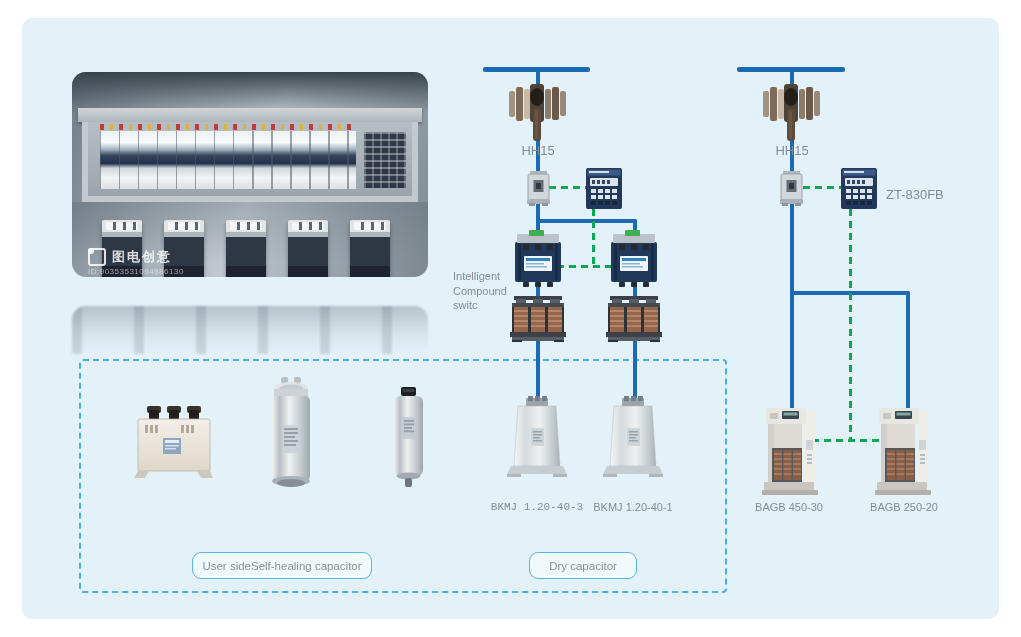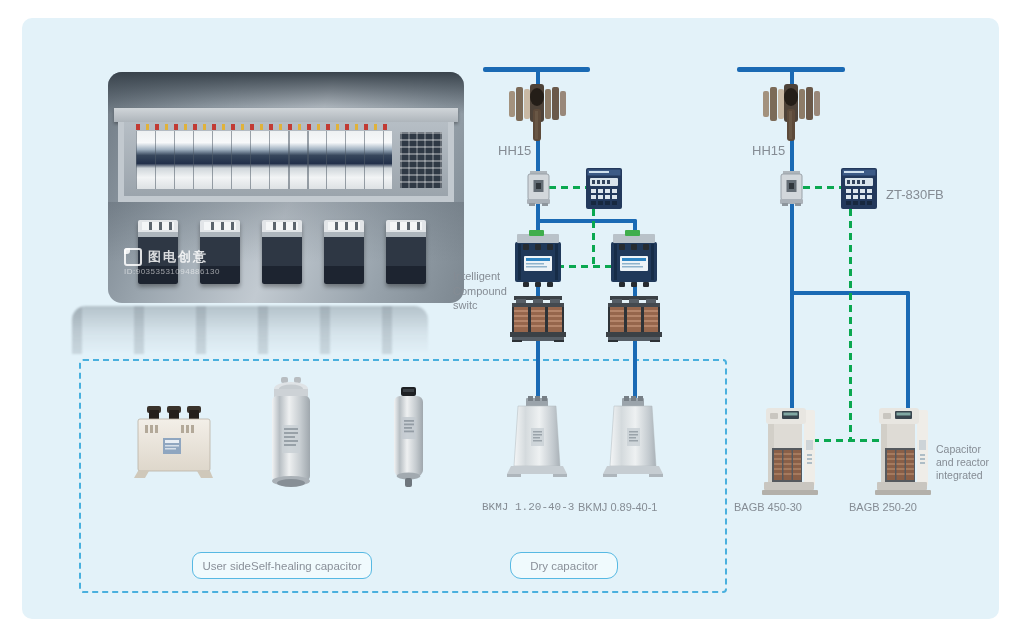--- a/index.html
+++ b/index.html
@@ -1,22 +1,22 @@
 <!DOCTYPE html>
 <html><head>
 <meta charset="utf-8">
 <style>
   html,body{margin:0;padding:0;}
   body{font-family:"Liberation Sans", sans-serif; background:#ffffff;}
   .stage{position:relative;width:1021px;height:637px;background:#ffffff;overflow:hidden;}
   .panel{position:absolute;left:22px;top:18px;width:977px;height:601px;background:#e3f2f9;border-radius:10px;}
 
   
-  .photo{position:absolute;left:72px;top:72px;width:356px;height:231px;border-radius:14px;overflow:hidden;z-index:2;
-         background:linear-gradient(110deg,#6f7a84 0%,#9ba6af 26%,#c2cad1 52%,#98a3ac 78%,#7c8790 100%);margin-left:36px;}
+  .photo{position:absolute;left:72px;top:72px;width:356px;height:205px;border-radius:14px;overflow:hidden;z-index:2;
+         background:linear-gradient(110deg,#6f7a84 0%,#9ba6af 26%,#c2cad1 52%,#98a3ac 78%,#7c8790 100%);}
   .ph-top-dark{position:absolute;left:0;top:0;width:100%;height:42px;background:linear-gradient(180deg,#39434c,rgba(57,67,76,0));}
   .ph-beam{position:absolute;left:6px;top:36px;right:6px;height:14px;background:linear-gradient(180deg,#d0d5d9,#aeb5bb);box-shadow:0 2px 3px rgba(0,0,0,.3);}
   .ph-frame{position:absolute;left:10px;top:50px;right:10px;height:80px;background:linear-gradient(180deg,#b6bec5,#99a2aa);box-shadow:inset 0 -6px 0 #c2c9cf, inset 6px 0 0 #c2c9cf, inset -6px 0 0 #c2c9cf;}
   .ph-wires{position:absolute;left:18px;top:2px;width:256px;height:6px;
             background:repeating-linear-gradient(90deg,#c23b34 0 4px,rgba(0,0,0,0) 4px 10px,#e0b23a 10px 13px,rgba(0,0,0,0) 13px 19px);}
   .ph-breakers{position:absolute;left:18px;top:9px;width:256px;height:58px;
             background-image:
               repeating-linear-gradient(90deg,rgba(80,92,104,.55) 0 1.5px,rgba(0,0,0,0) 1.5px 19px),
               linear-gradient(180deg,#eef1f2 0%,#f7f9fa 20%,#9fb0c0 32%,#37475c 42%,#22304a 56%,#cfd6da 64%,#f2f4f5 80%,#dde1e4 100%);}
   .ph-meter{position:absolute;left:282px;top:10px;width:42px;height:56px;background:#2f3945;
@@ -36,21 +36,21 @@
         linear-gradient(180deg,rgba(110,122,132,.40),rgba(150,160,170,.18) 55%,rgba(227,242,249,0) 100%);}
 
   
   .bl{position:absolute;background:#1a6ab4;z-index:3;border-radius:2px;}
   .gdh{position:absolute;height:3px;z-index:3;background:repeating-linear-gradient(90deg,#0aa850 0 7px,rgba(0,0,0,0) 7px 12px);}
   .gdv{position:absolute;width:3px;z-index:3;background:repeating-linear-gradient(180deg,#0aa850 0 7px,rgba(0,0,0,0) 7px 12px);}
   .dashed-box{position:absolute;left:79px;top:359px;width:644px;height:230px;border:2px dashed #49b0de;border-radius:4px;z-index:2;}
   .dev{position:absolute;z-index:4;}
   .dev svg{display:block;width:100%;height:100%;}
   .t{position:absolute;color:#858c94;z-index:4;}
-  .tc{text-align:left;}
+  .tc{text-align:center;}
   .pill{position:absolute;z-index:4;border:1.5px solid #57b9e3;border-radius:9px;background:#f0fafd;color:#8a9099;
         font-size:11.5px;display:flex;align-items:center;justify-content:center;}
 </style>
 </head>
 <body>
 
 <div class="stage">
   <div class="panel"></div>
 
   <svg width="0" height="0" style="position:absolute">
@@ -550,26 +550,21 @@
   <div class="t tc" style="left:752px;top:143px;width:80px;font-size:13px;">HH15</div>
   <div class="t" style="left:886px;top:187px;font-size:13px;">ZT-830FB</div>
 
   <div class="t" style="left:453px;top:269px;font-size:11px;line-height:14.5px;">
     <div>Intelligent</div>
     <div>Compound</div>
     <div>switc</div>
   </div>
 
   <div class="t tc" style="left:482px;top:501px;width:110px;font-size:11px;font-family:Liberation Mono, monospace;">BKMJ 1.20-40-3</div>
-  <div class="t tc" style="left:578px;top:501px;width:110px;font-size:11px;">BKMJ 0.89-40-1</div>
+  <div class="t tc" style="left:578px;top:501px;width:110px;font-size:11px;">BKMJ 1.20-40-1</div>
   <div class="t tc" style="left:734px;top:501px;width:110px;font-size:11px;">BAGB 450-30</div>
   <div class="t tc" style="left:849px;top:501px;width:110px;font-size:11px;">BAGB 250-20</div>
 
-  <div class="t tc" style="left:936px;top:443px;width:72px;font-size:10.5px;line-height:13px;">
-    <div>Capacitor</div>
-    <div>and reactor</div>
-    <div>integrated</div>
-  </div>
 
 
   <div class="pill" style="left:192px;top:552px;width:178px;height:25px;">User sideSelf-healing capacitor</div>
-  <div class="pill" style="left:510px;top:552px;width:106px;height:25px;border-radius:11px;">Dry capacitor</div>
+  <div class="pill" style="left:529px;top:552px;width:106px;height:25px;">Dry capacitor</div>
 </div>
 
 </body></html>

